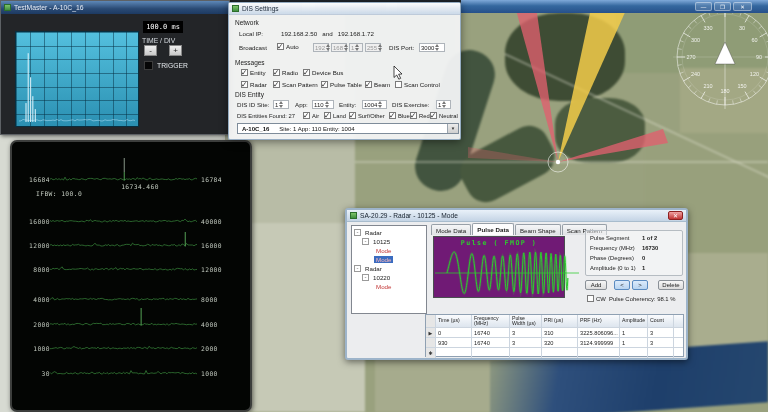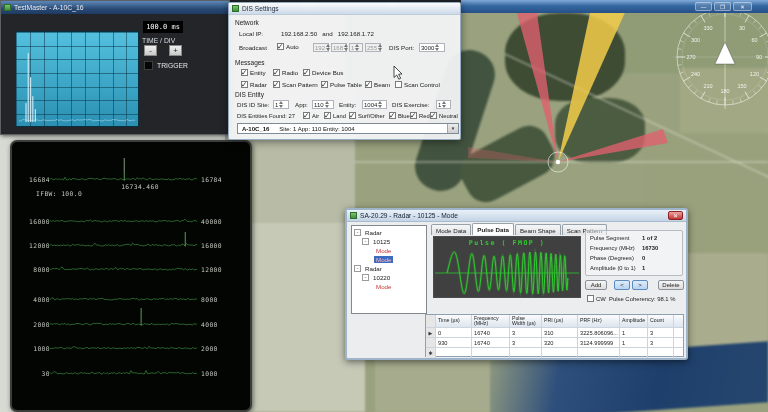--- a/index.html
+++ b/index.html
@@ -78,21 +78,21 @@
   .tree-item{display:flex;align-items:center;gap:2px;height:9px;font-size:6.2px;color:#222;white-space:nowrap;}
   .tree-item .exp{width:7px;height:7px;border:1px solid #9a9a9a;background:#fff;color:#555;
                   font-size:6px;line-height:5px;text-align:center;flex:none;}
   .tree-item .lbl{padding:0 2px;}
   .tree-item .lbl.red{color:#c23434;}
   .tree-item .lbl.checked{background:#3b6cc0;color:#ffb9b9;}
   .tab{height:11px;display:flex;align-items:center;padding:0 4px;font-size:6.2px;color:#1b1b1b;
        background:linear-gradient(#f5f6f7,#dfe1e4);border:1px solid #98a0a8;border-bottom:none;
        border-radius:2px 2px 0 0;margin-right:1px;}
   .tab.checked{background:#fdfdfd;height:12px;margin-top:-1px;font-weight:bold;}
-  #pulse-display{left:86px;top:26px;width:148px;height:62px;background:#404040;border:1px solid #4a4d50;}
+  #pulse-display{left:86px;top:26px;width:132px;height:62px;background:#701a75;border:1px solid #4a4d50;}
   #pulse-title{position:absolute;left:0;top:2px;width:100%;text-align:center;
                font-family:"DejaVu Sans Mono",monospace;font-size:6.6px;font-weight:bold;
                color:#2ecc2e;letter-spacing:1.5px;}
   #seg-box{left:238px;top:20px;width:98px;height:46px;border:1px solid #b6bcc2;border-radius:2px;
            background:rgba(250,250,250,.45);}
   .seg-row{position:absolute;left:4px;width:90px;display:flex;font-size:5.8px;color:#222;}
   .seg-row .k{width:52px;}
   .seg-row .v{font-weight:bold;}
   #coh-text{position:absolute;font-size:5.9px;color:#222;white-space:nowrap;}
 

